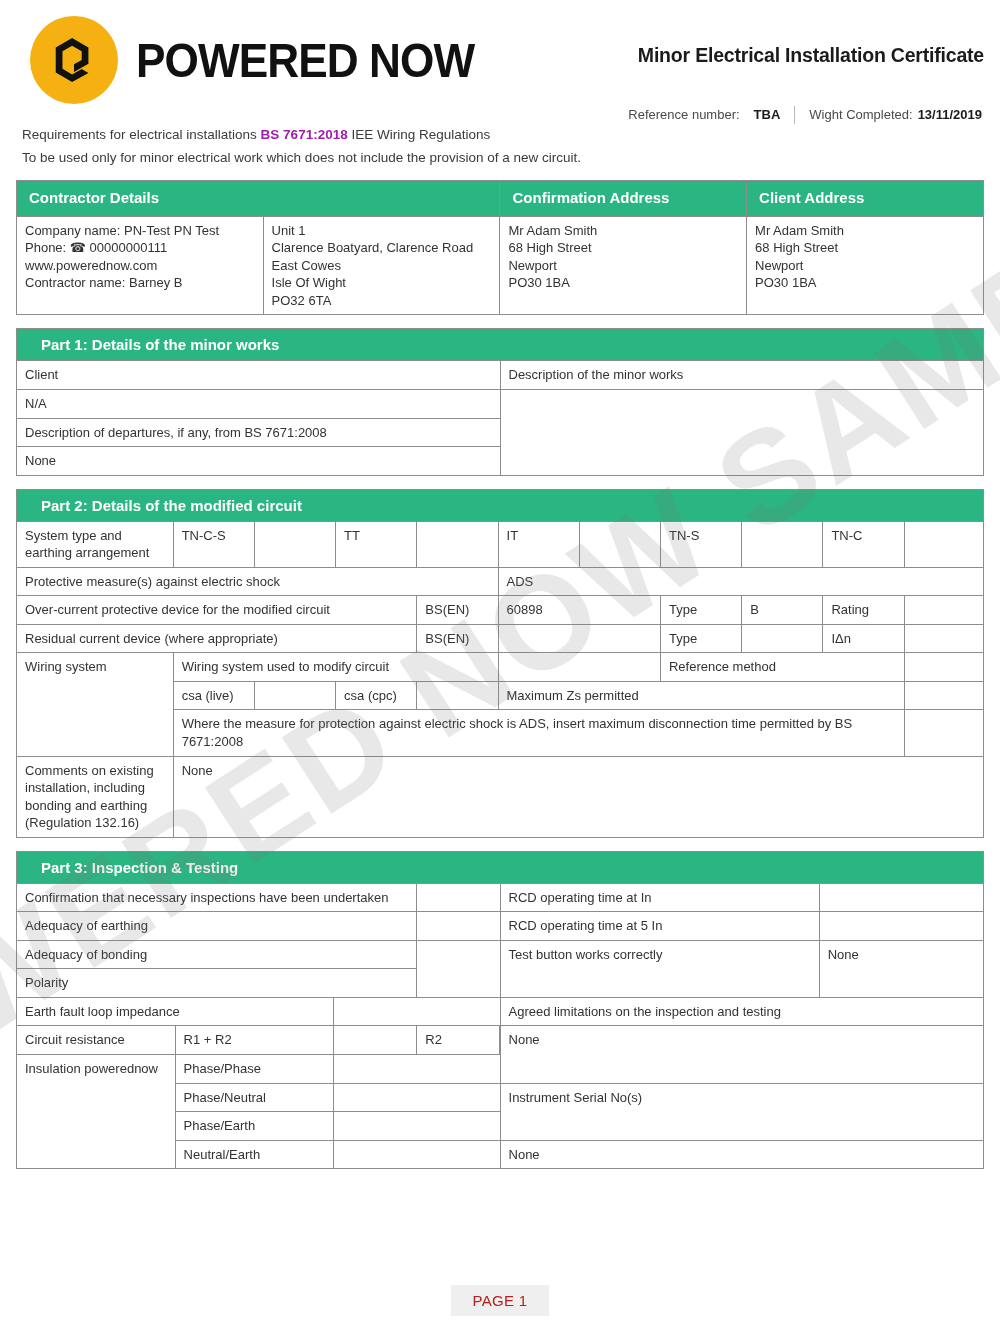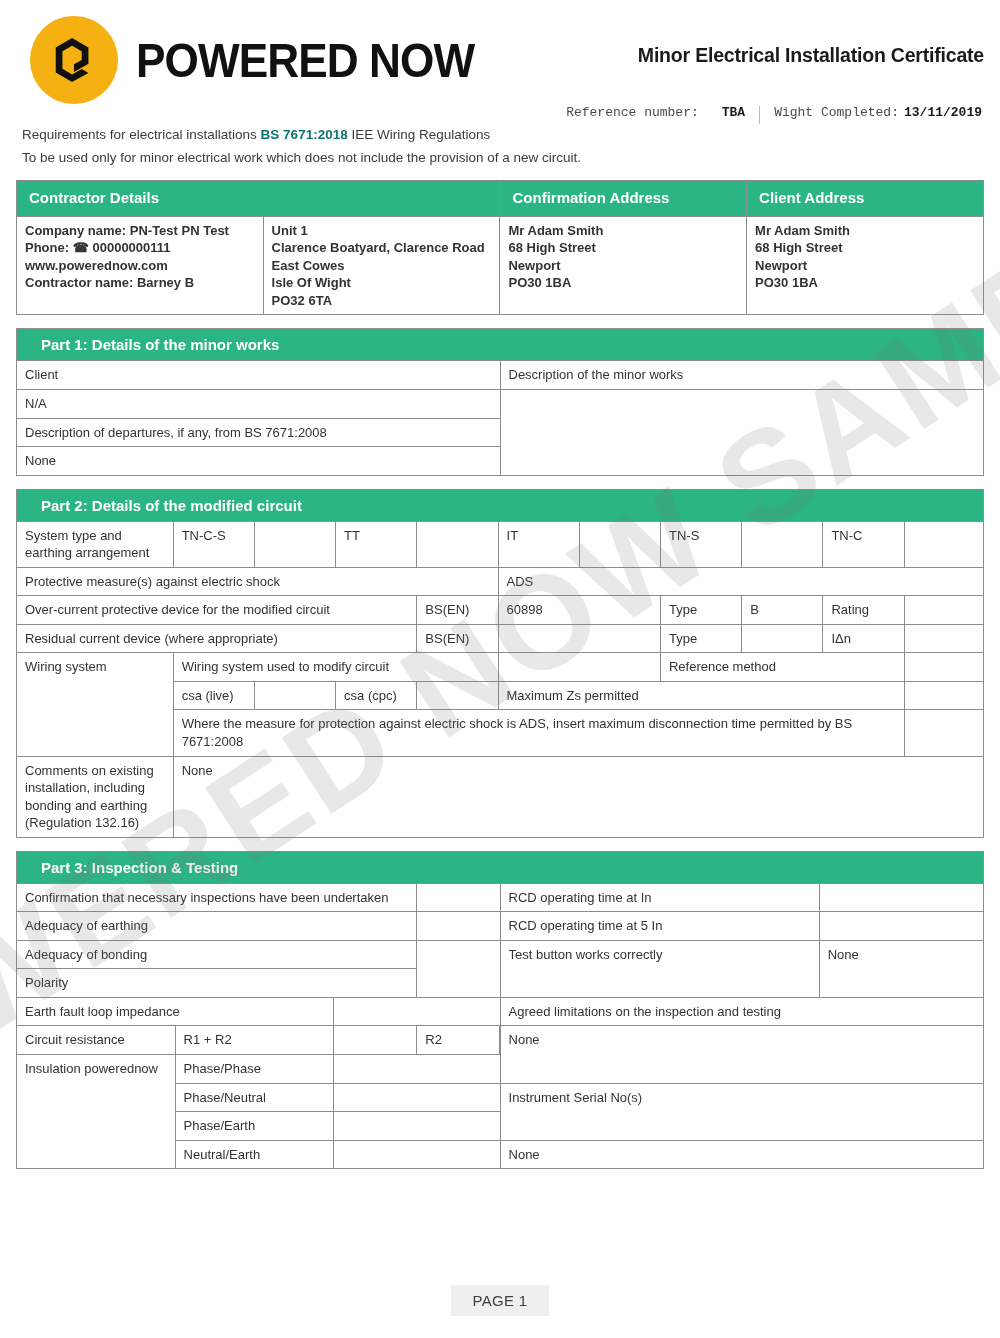--- a/index.html
+++ b/index.html
@@ -54,33 +54,32 @@
     white-space:nowrap;
   }
   .doc-title{
     position:absolute;right:0;top:44px;
     font-size:19.5px;font-weight:bold;color:#1b1b1b;
     letter-spacing:-0.2px;
   }
   .ref-line{
     position:absolute;right:2px;top:105px;
     font-size:13px;color:#4a4a4a;
-    display:flex;align-items:flex-start;gap:0;
+    display:flex;align-items:center;gap:0;
     white-space:nowrap;
-    font-family:Liberation Mono, monospace;
   }
   .ref-line b{color:#1b1b1b;}
   .ref-sep{
     display:inline-block;width:1px;height:18px;background:#b9b9b9;
     margin:0 14px;position:relative;top:1px;
   }
   
   .intro{margin:2px 0 0 6px;}
   .intro p{margin:0 0 5px 0;font-size:13.5px;color:#3b3b3b;line-height:1.35;}
-  .intro b{color:#0f766e;}
+  .intro b{color:#a21caf;}
   
   .block{margin-top:13px;}
   .band{
     background:#2BB582;color:#ffffff;
     font-weight:bold;font-size:15px;
     padding:7px 24px;
     border:1px solid #8d8d8d;
     border-bottom:none;
     box-sizing:border-box;
   }
@@ -95,33 +94,33 @@
     background:#ffffff;
     color:#333333;
     line-height:1.35;
     box-sizing:border-box;
     word-wrap:break-word;
   }
   td.lbl{background:#C6C6C6;color:#2f2f2f;}
   td.hd{background:#C6C6C6;color:#2f2f2f;}
   td.val{background:#ffffff;}
   td.mid{vertical-align:middle;}
-  .addr-line{display:block;font-weight:bold;}
+  .addr-line{display:block;}
   
   table.grid td.band-cell{
     background:#2BB582;color:#fff;font-weight:bold;font-size:15px;
     padding:7px 12px;border:1px solid #8d8d8d;
   }
   
   .footer{
     position:absolute;left:0;right:0;bottom:22px;
     display:flex;justify-content:center;
   }
   .page-pill{
-    background:#efefef;color:#404040;
+    background:#efefef;color:#b91c1c;
     font-size:15px;
     padding:7px 22px;
     letter-spacing:0.3px;
   }
 </style>
 </head>
 <body>
 
 <div class="page">
 
@@ -130,21 +129,21 @@
       <div class="logo-circle">
         <svg class="logo-mark" viewBox="0 0 46 52">
           <path d="M4 13 L21 3 L38 13 L38 30 L23 38.5 L23 30.5 L31 26 L31 17 L21 11.2 L11 17 L11 35 L21 41 L31 35.4 L38 39.5 L21 49 L4 39 Z" fill="#111111"></path>
         </svg>
       </div>
       <div class="logo-text">POWERED NOW</div>
     </div>
     <div class="doc-title">Minor Electrical Installation Certificate</div>
     <div class="ref-line">
       <span>Reference number:</span>
-      <b style="margin-left:23px">TBA</b>
+      <b style="margin-left:14px">TBA</b>
       <span class="ref-sep"></span>
       <span>Wight Completed:</span>
       <b style="margin-left:5px">13/11/2019</b>
     </div>
   </div>
 
   <div class="intro">
     <p>
       <span>Requirements for electrical installations </span><b>BS 7671:2018</b><span> IEE Wiring Regulations</span>
     </p>

